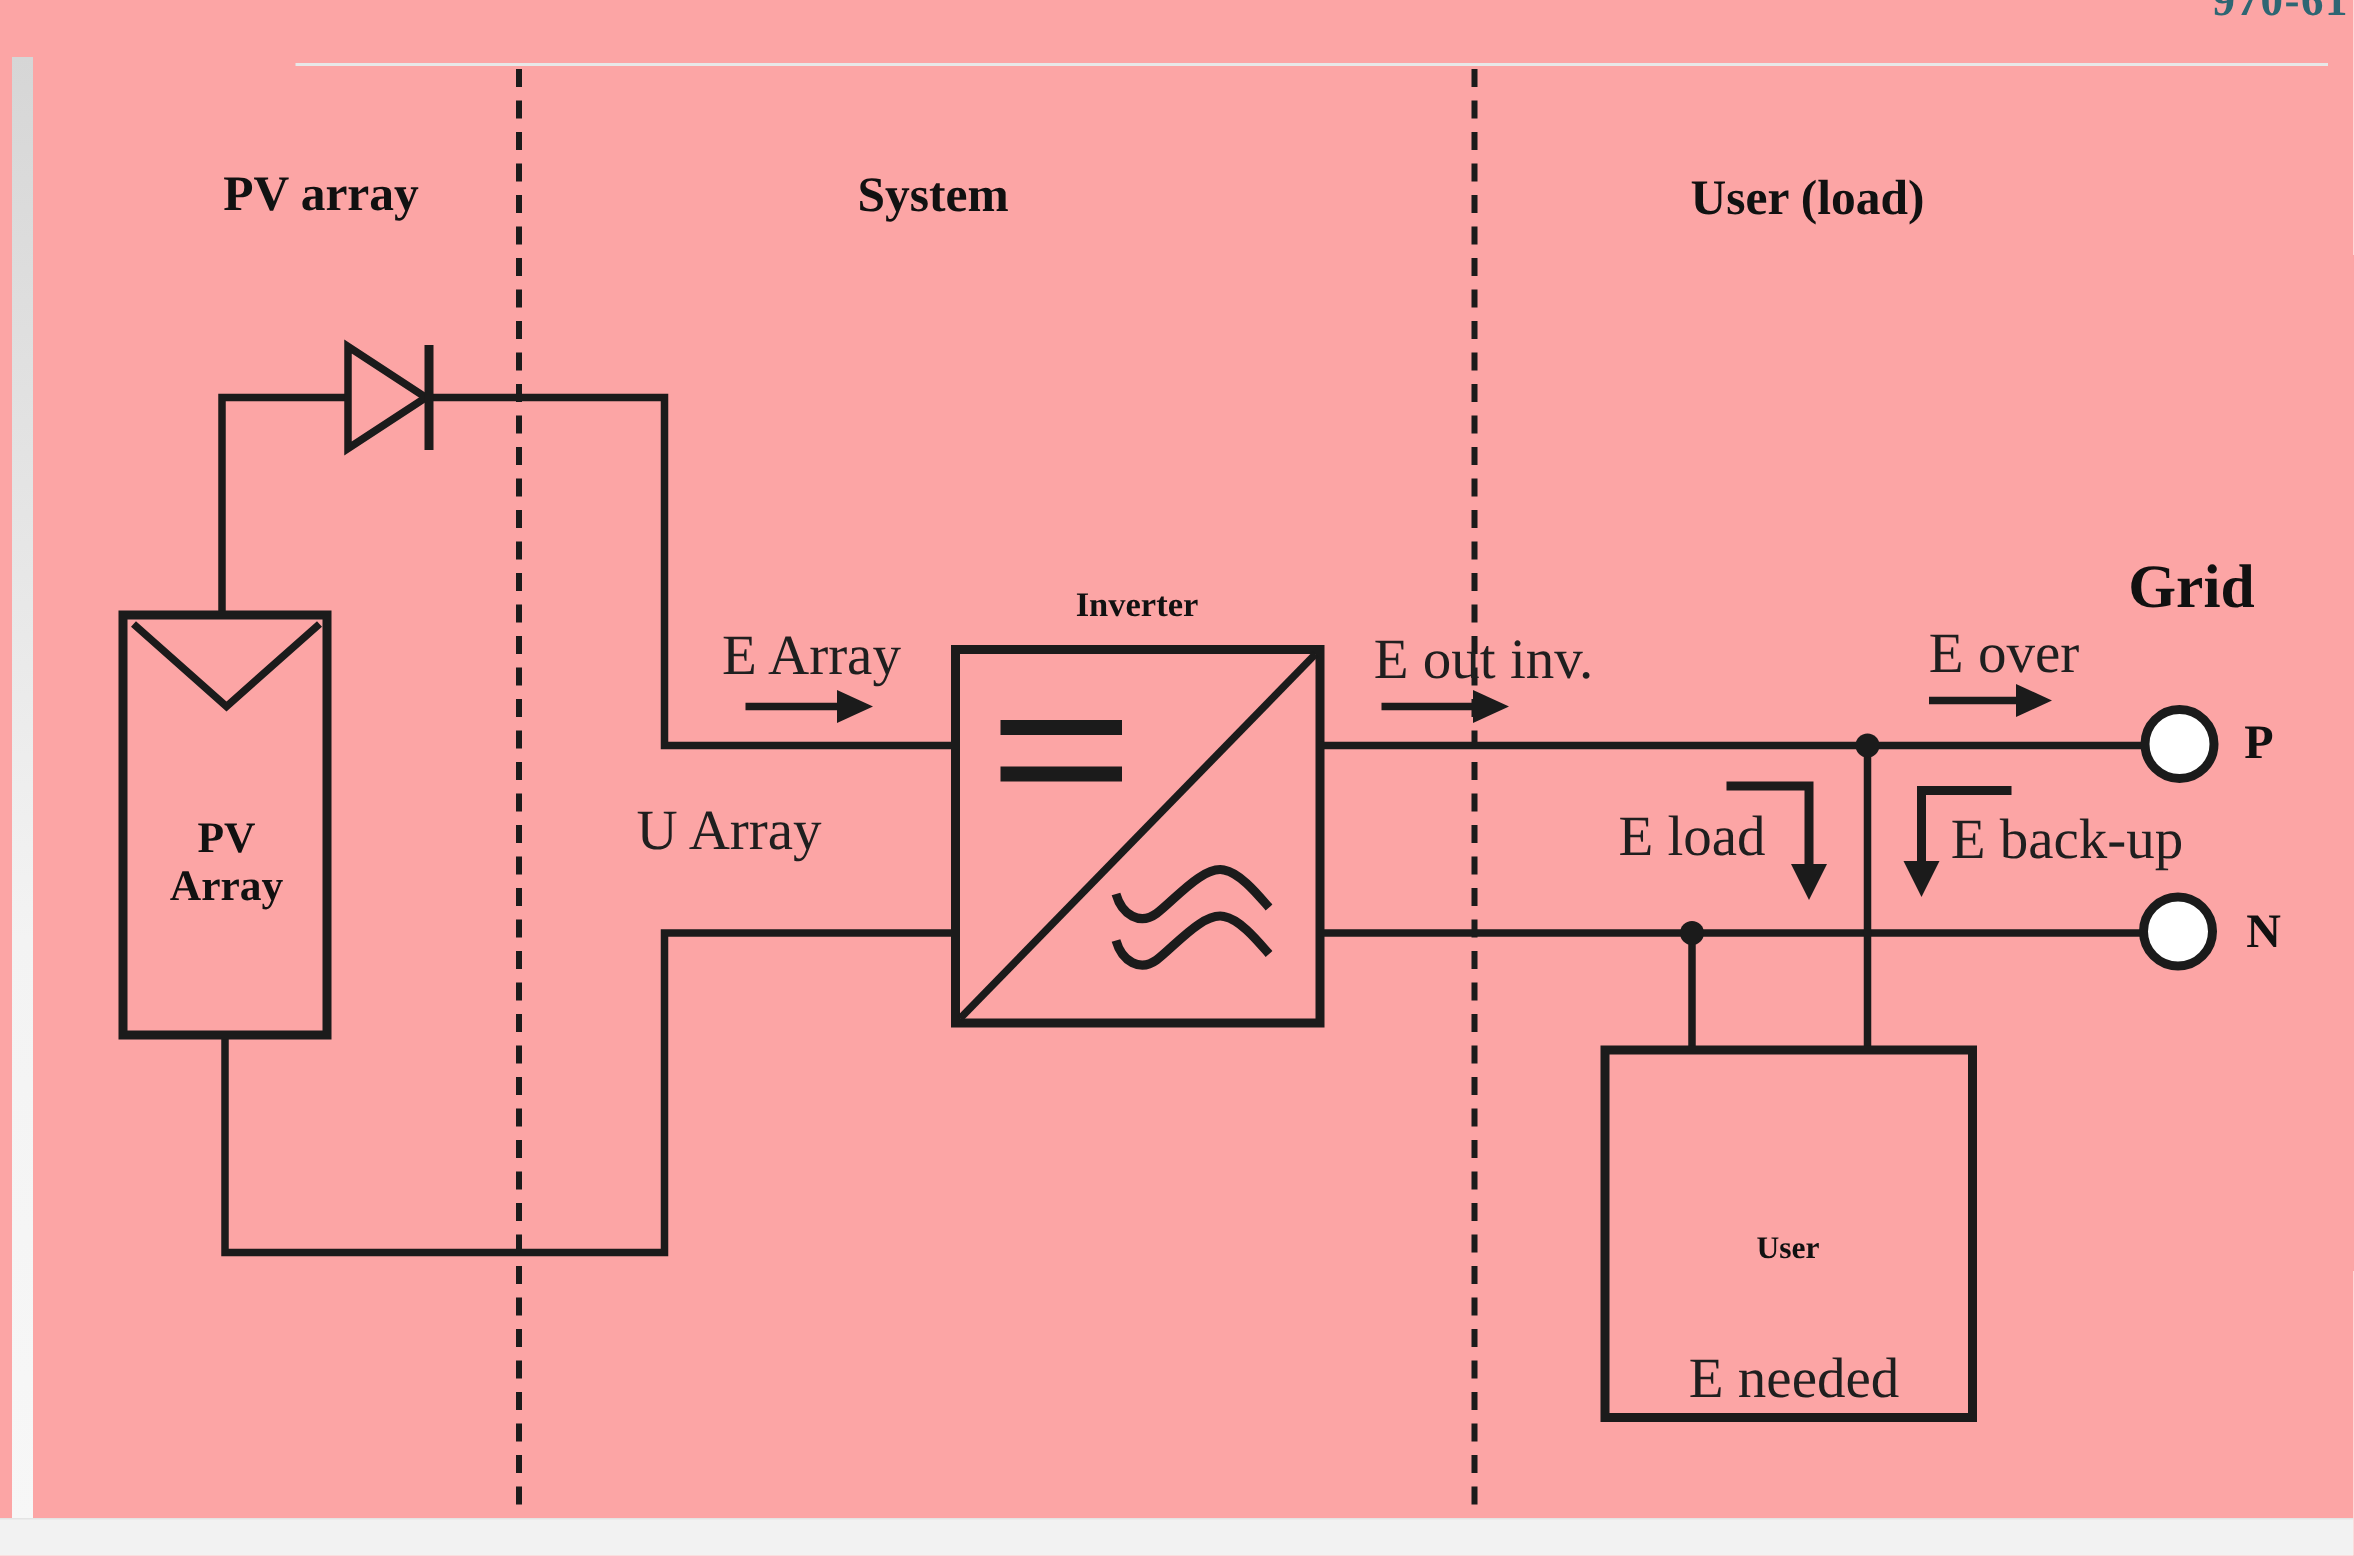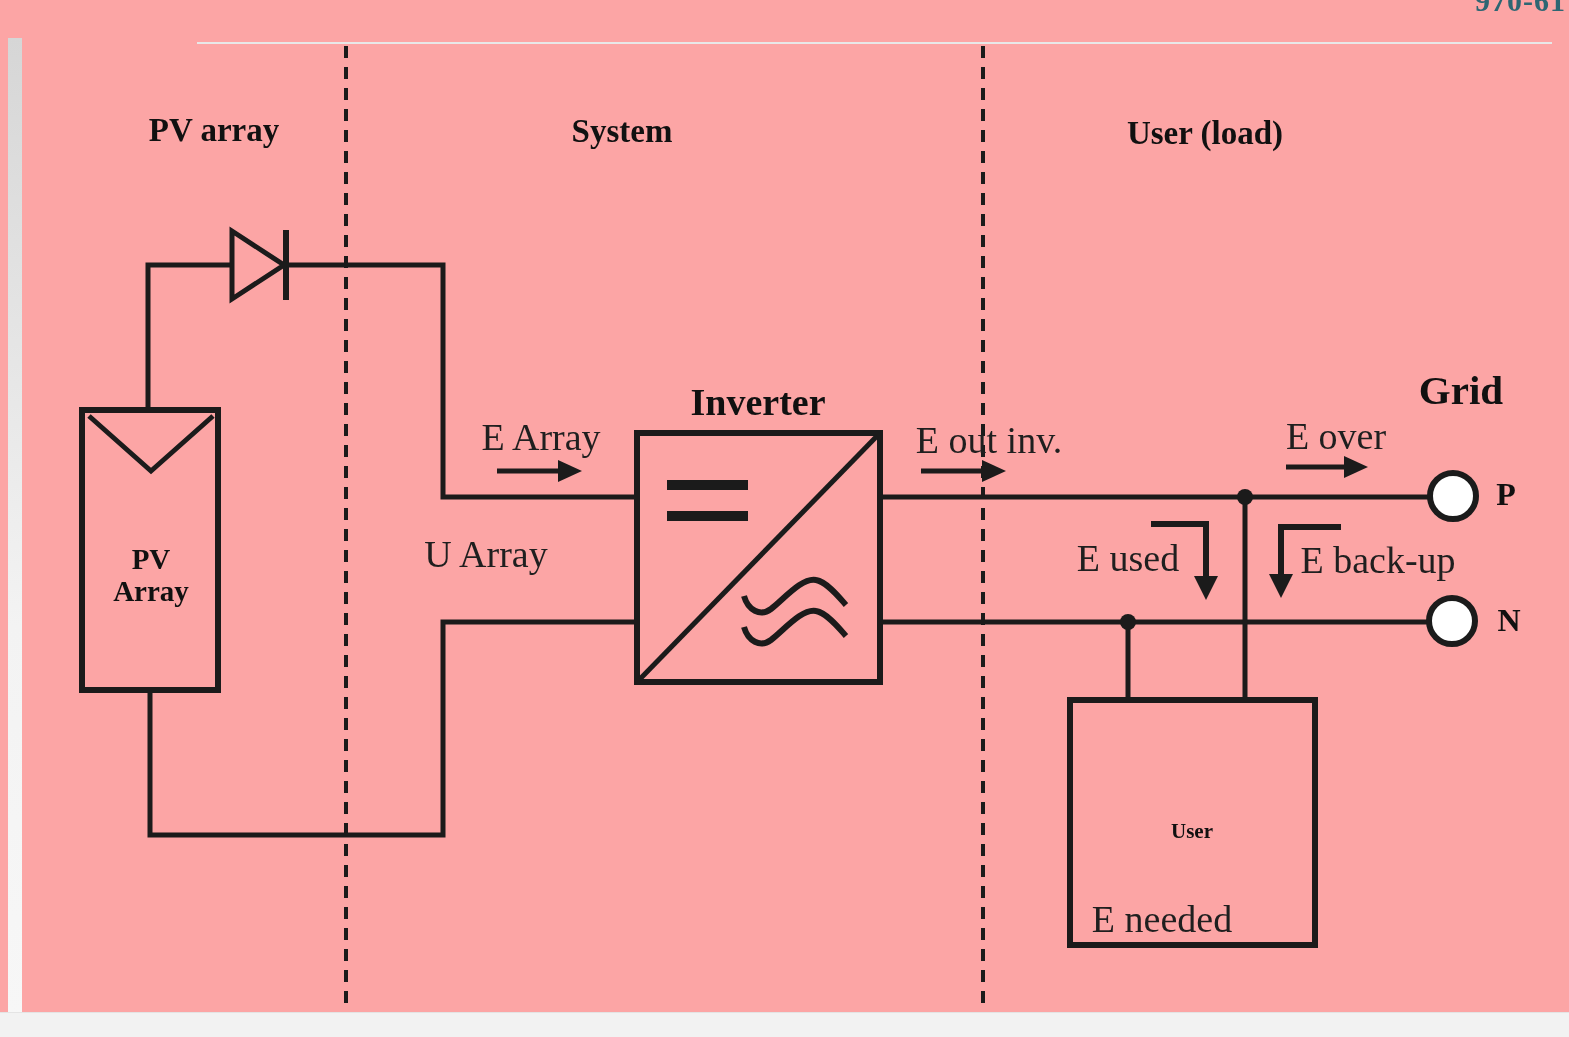--- a/index.html
+++ b/index.html
@@ -83,27 +83,27 @@
       <polygon points="1269,574 1293,574 1281,598" fill="#1b1b1b" stroke="none"></polygon>
     </g>
   </svg>
 
   <div class="lbl b sec" style="left:214px;top:130px;">PV array</div>
   <div class="lbl b sec" style="left:622px;top:131px;">System</div>
   <div class="lbl b sec" style="left:1205px;top:133px;">User (load)</div>
 
   <div class="lbl b" style="left:151px;top:576px;font-size:29px;">PV
 Array</div>
-  <div class="lbl b" style="left:758px;top:403px;font-size:38px;">Inverter</div>
+  <div class="lbl b" style="left:758px;top:403px;font-size:23px;">Inverter</div>
   <div class="lbl b" style="left:1192px;top:832px;font-size:21px;">User</div>
-  <div class="lbl" style="left:1162px;top:920px;">E needed</div>
+  <div class="lbl" style="left:1196px;top:920px;">E needed</div>
   <div class="lbl b" style="left:1461px;top:391px;font-size:41px;">Grid</div>
   <div class="lbl b" style="left:1506px;top:495px;font-size:32px;">P</div>
   <div class="lbl b" style="left:1509px;top:621px;font-size:32px;">N</div>
 
   <div class="lbl" style="left:541px;top:438px;">E Array</div>
   <div class="lbl" style="left:486px;top:555px;">U Array</div>
   <div class="lbl" style="left:989px;top:441px;">E out inv.</div>
   <div class="lbl" style="left:1336px;top:437px;">E over</div>
-  <div class="lbl" style="left:1128px;top:559px;">E used</div>
+  <div class="lbl" style="left:1128px;top:559px;">E load</div>
   <div class="lbl" style="left:1378px;top:561px;">E back-up</div>
 
 </div>
 
 </body></html>

